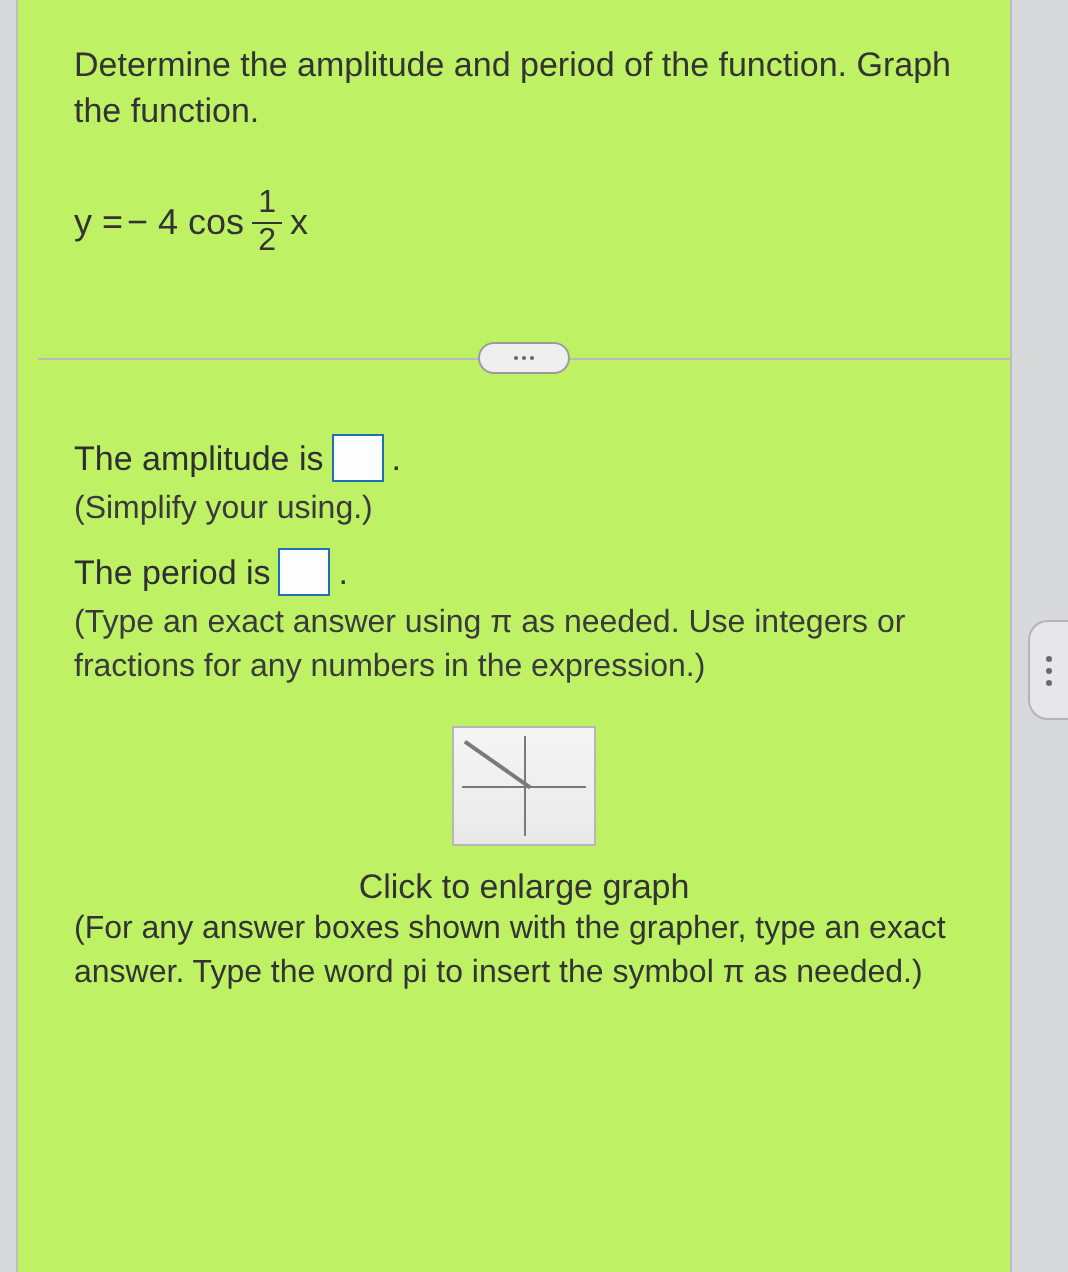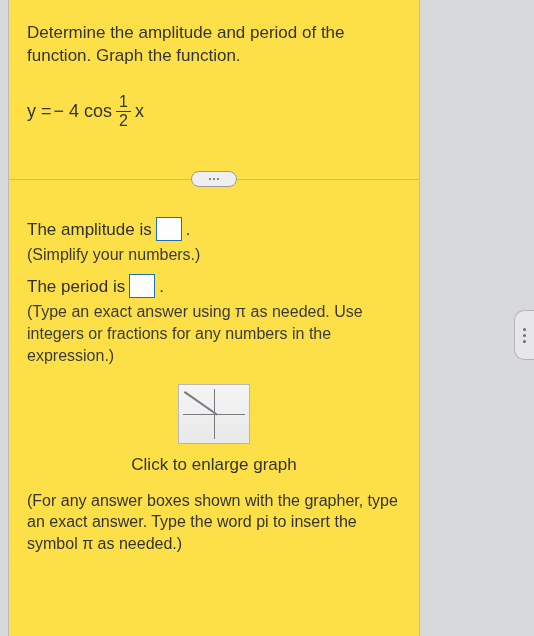--- a/index.html
+++ b/index.html
@@ -9,26 +9,26 @@
     background: #d8d9da;
     font-family: Arial, Helvetica, sans-serif;
     color: #2a2a2a;
     position: relative;
     overflow: hidden;
   }
   .page {
     position: absolute;
     left: 8px;
     top: 0;
-    width: 412px;
+    width: 498px;
     height: 636px;
-    background: #fde047;
+    background: #bef264;
     border-left: 1px solid #bcbcbe;
     border-right: 1px solid #bcbcbe;
-    padding: 22px 18px 0 18px;
+    padding: 22px 18px 0 28px;
   }
   .prompt {
     font-size: 17px;
     line-height: 1.35;
     color: #333;
   }
   .equation {
     margin-top: 26px;
     font-size: 18px;
     color: #333;
@@ -130,21 +130,20 @@
     border-top: 2px solid #7a7a7c;
     transform: rotate(35deg);
     transform-origin: left top;
   }
   .graph-label {
     font-size: 17px;
     color: #333;
     line-height: 1.25;
   }
   .footnote {
-    margin-top: 14px;
     font-size: 16px;
     color: #333;
     line-height: 1.35;
   }
   .side-pill {
     position: absolute;
     right: 0;
     top: 310px;
     width: 20px;
     height: 50px;
@@ -186,21 +185,21 @@
     </div>
   </div>
 
   <div class="section">
 
     <div class="line">
       <span>The amplitude is</span>
       <span class="answer-box"></span>
       <span>.</span>
     </div>
-    <div class="hint">(Simplify your numbers.)</div>
+    <div class="hint">(Simplify your using.)</div>
 
     <div class="block2">
       <div class="line">
         <span>The period is</span>
         <span class="answer-box"></span>
         <span>.</span>
       </div>
       <div class="hint">(Type an exact answer using π as needed. Use integers or fractions for any numbers in the expression.)</div>
     </div>
 

